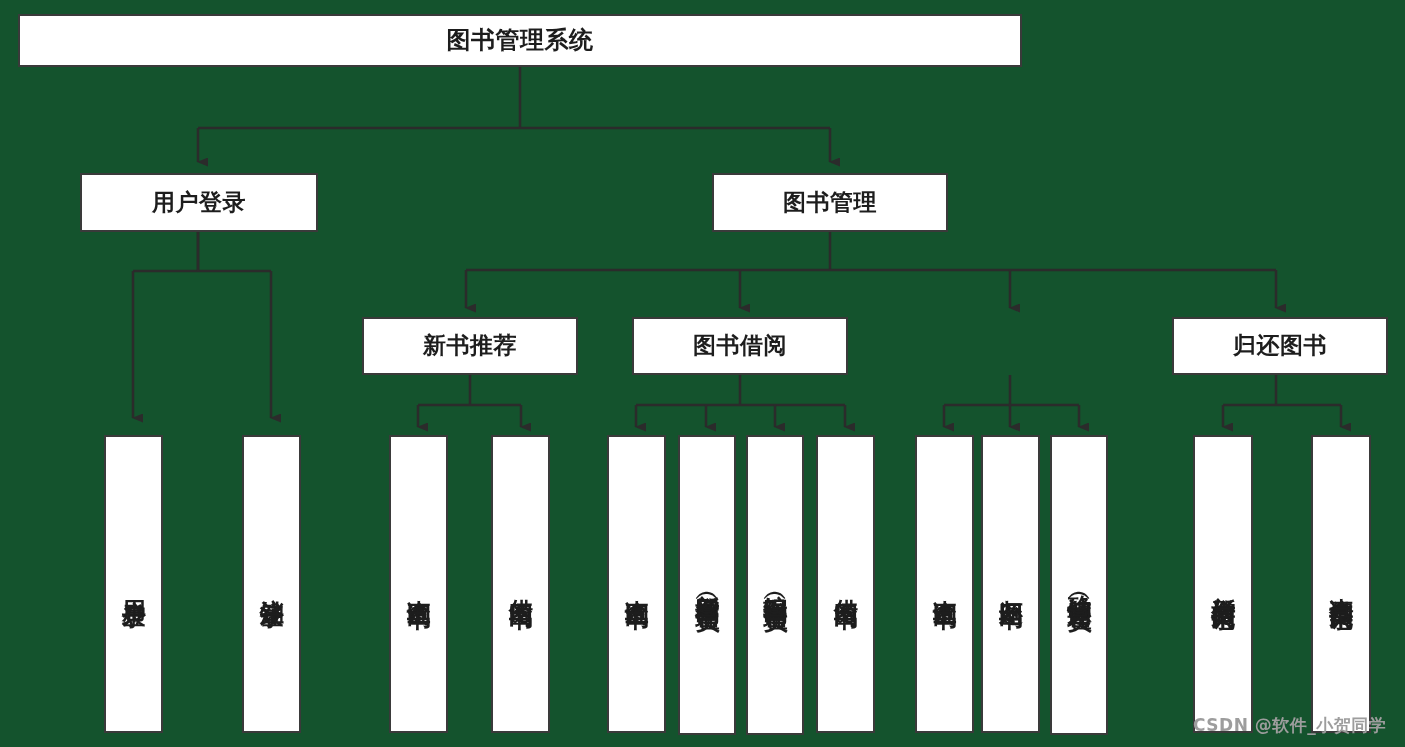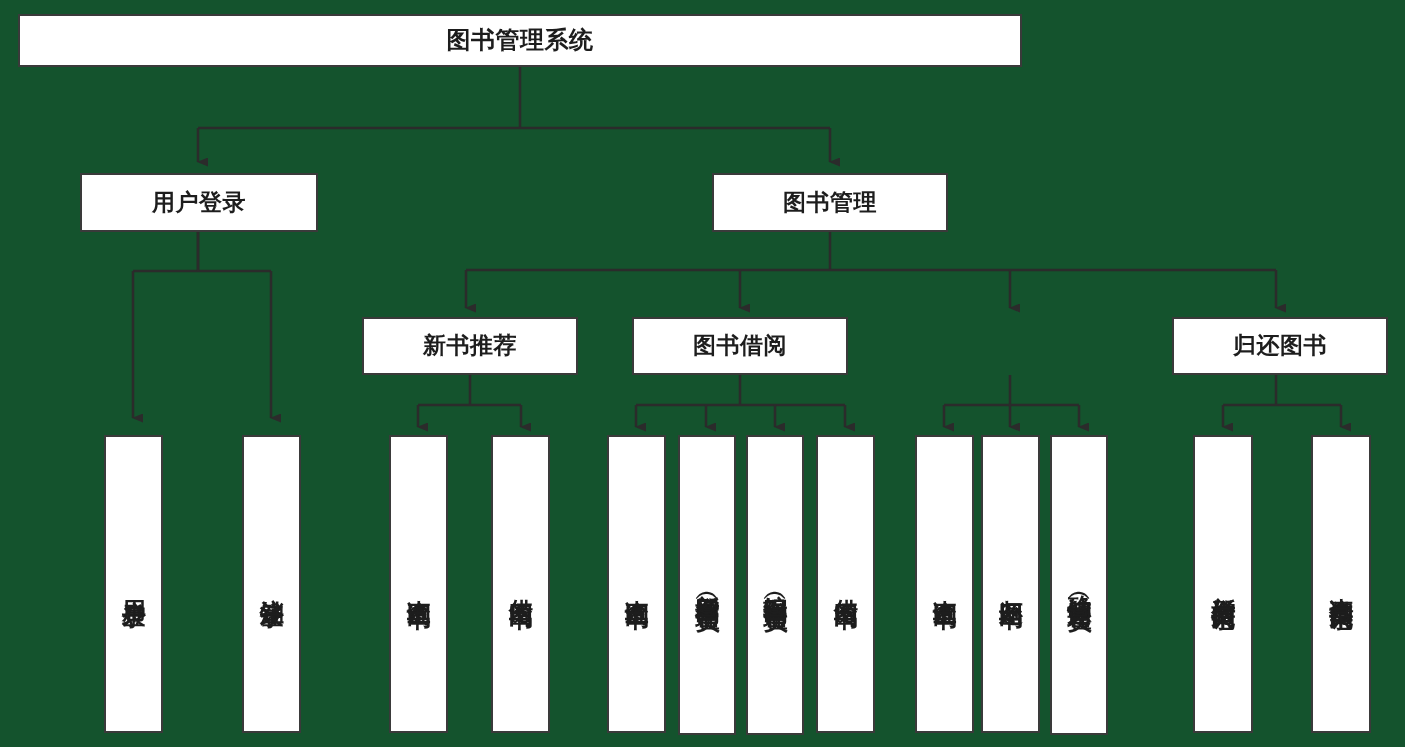--- a/index.html
+++ b/index.html
@@ -186,13 +186,14 @@
     <span class="label">确认归还（管理员）</span>
   </div>
 
   <div class="node vert" style="left:1193px; top:435px; width:60px; height:298px;">
     <span class="label">新增借阅记录</span>
   </div>
   <div class="node vert" style="left:1311px; top:435px; width:60px; height:298px;">
     <span class="label">查询借阅记录</span>
   </div>
 
+  <div id="watermark">CSDN @软件_小贺同学</div>
 </div>
 
 </body></html>

